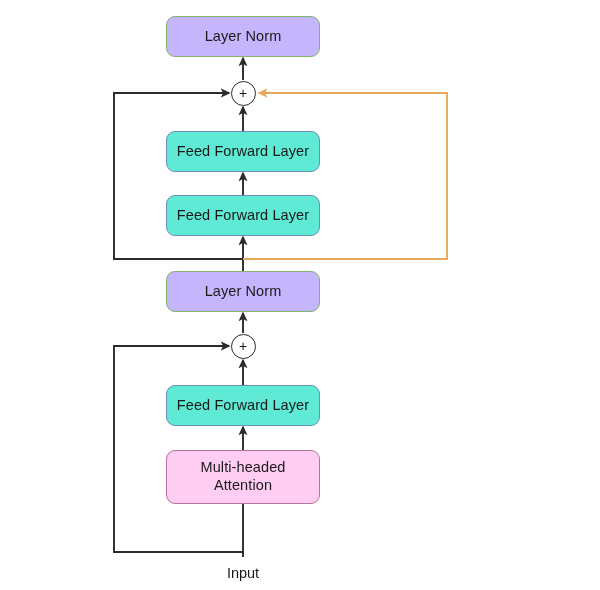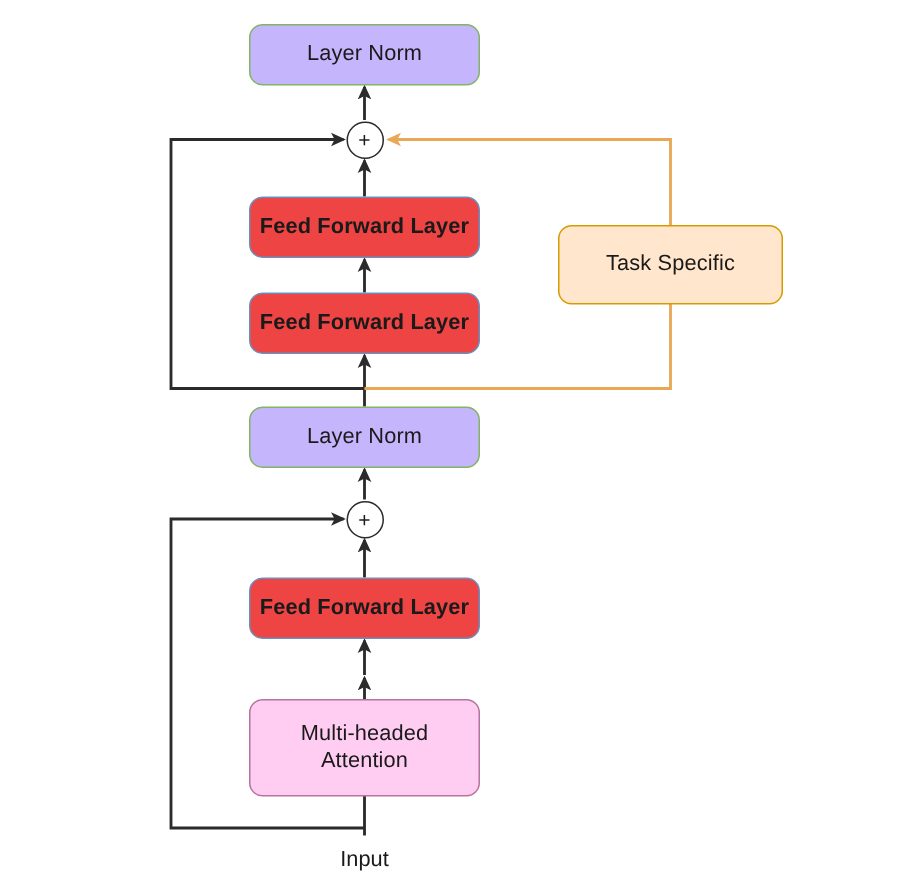--- a/index.html
+++ b/index.html
@@ -43,23 +43,22 @@
   }
   .node-label {
     display: block;
     white-space: pre-line;
   }
   .node.green {
     background: #c4b5fd;
     border-color: #82b366;
   }
   .node.blue {
-    background: #ef4444;
+    background: #5eead4;
     border-color: #6c8ebf;
-    font-weight: bold;
   }
   .node.pink {
     background: #ffccf2;
     border-color: #b5739d;
   }
   .node.orange {
     background: #ffe6cc;
     border-color: #d79b00;
   }
   .plus-node {
@@ -133,41 +132,38 @@
   </div>
 
   <div class="plus-node" style="left:230.5px; top:80.5px;">
     <span class="node-label">+</span>
   </div>
 
   <div class="node blue" style="left:166px; top:131px; width:154px; height:41px;">
     <span class="node-label">Feed Forward Layer</span>
   </div>
 
-  <div class="node orange" style="left:372px; top:150px; width:150px; height:53px;">
-    <span class="node-label">Task Specific</span>
-  </div>
 
   <div class="node blue" style="left:166px; top:195px; width:154px; height:41px;">
     <span class="node-label">Feed Forward Layer</span>
   </div>
 
   <div class="node green" style="left:166px; top:271px; width:154px; height:41px;">
     <span class="node-label">Layer Norm</span>
   </div>
 
   <div class="plus-node" style="left:230.5px; top:333.5px;">
     <span class="node-label">+</span>
   </div>
 
   <div class="node blue" style="left:166px; top:385px; width:154px; height:41px;">
     <span class="node-label">Feed Forward Layer</span>
   </div>
 
-  <div class="node pink" style="left:166px; top:450px; width:154px; height:65px;margin-top:16px;">
+  <div class="node pink" style="left:166px; top:450px; width:154px; height:54px;">
     <span class="node-label">Multi-headed
 Attention</span>
   </div>
 
   <div class="free-label" style="left:243px; top:565px; transform:translateX(-50%);">
     <span>Input</span>
   </div>
 
 </div>
 

